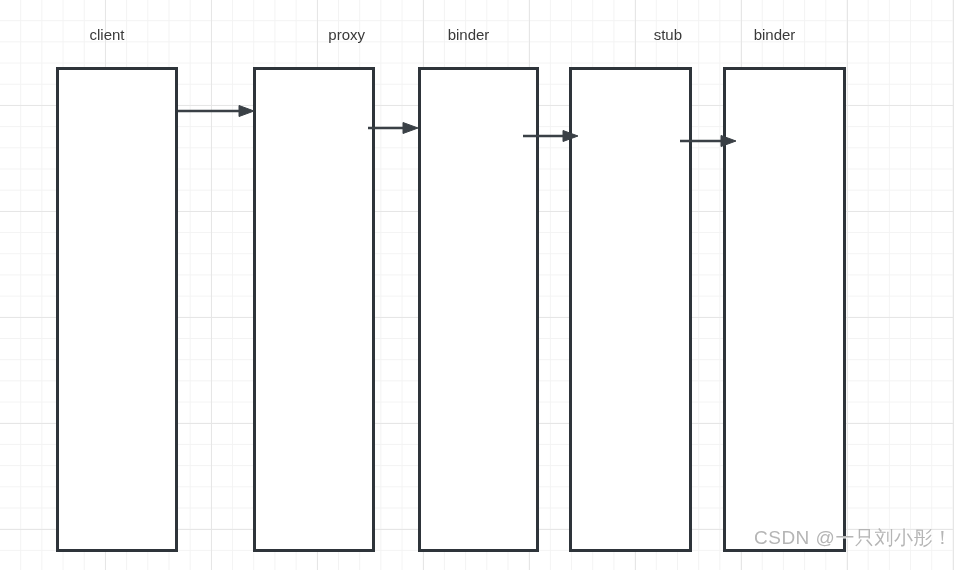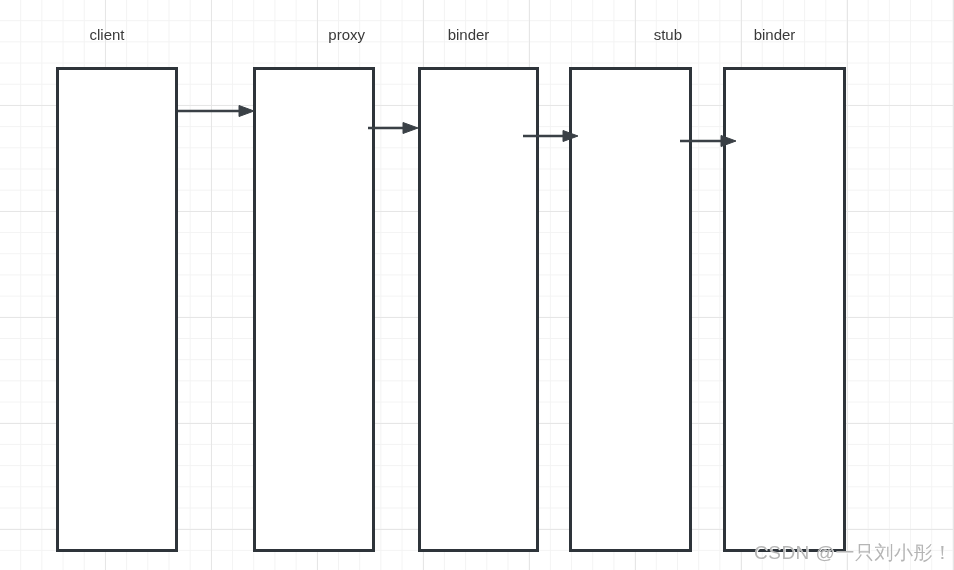--- a/index.html
+++ b/index.html
@@ -54,21 +54,21 @@
   .arrow-layer {
     position: absolute;
     left: 0; top: 0;
     width: 954px;
     height: 570px;
     pointer-events: none;
   }
   .watermark {
     position: absolute;
     left: 754px;
-    top: 541px;
+    top: 526px;
     width: 200px;
     height: 24px;
     line-height: 24px;
     font-size: 19px;
     letter-spacing: 0.5px;
     color: #b5b5b5;
     text-shadow: 1px 1px 0 rgba(255,255,255,0.9);
     white-space: nowrap;
   }
 </style>

